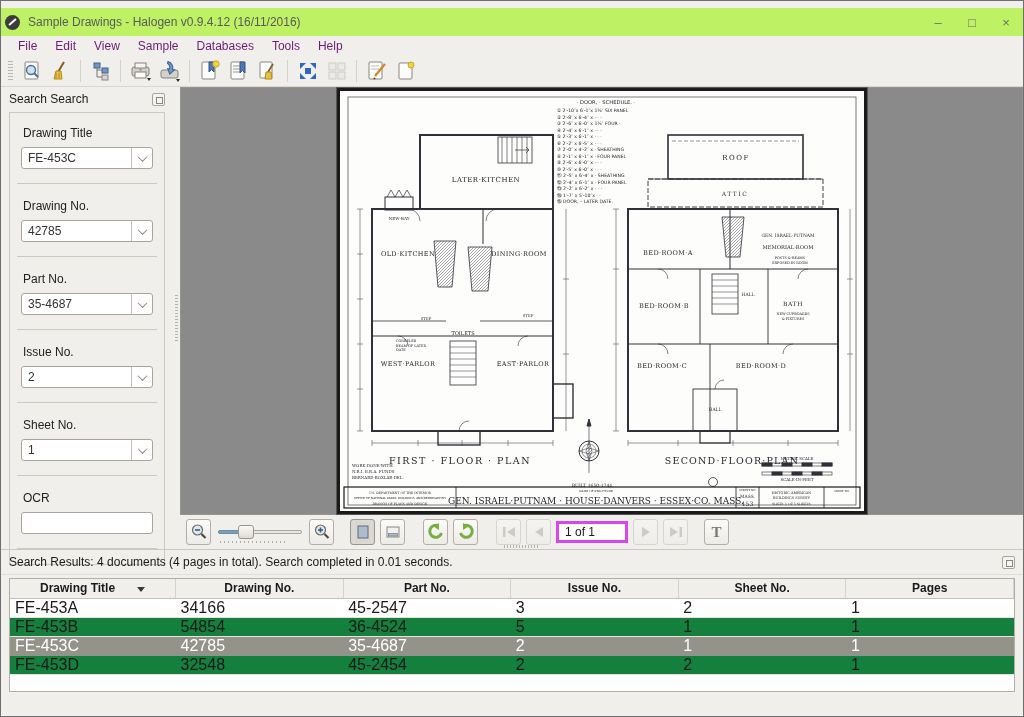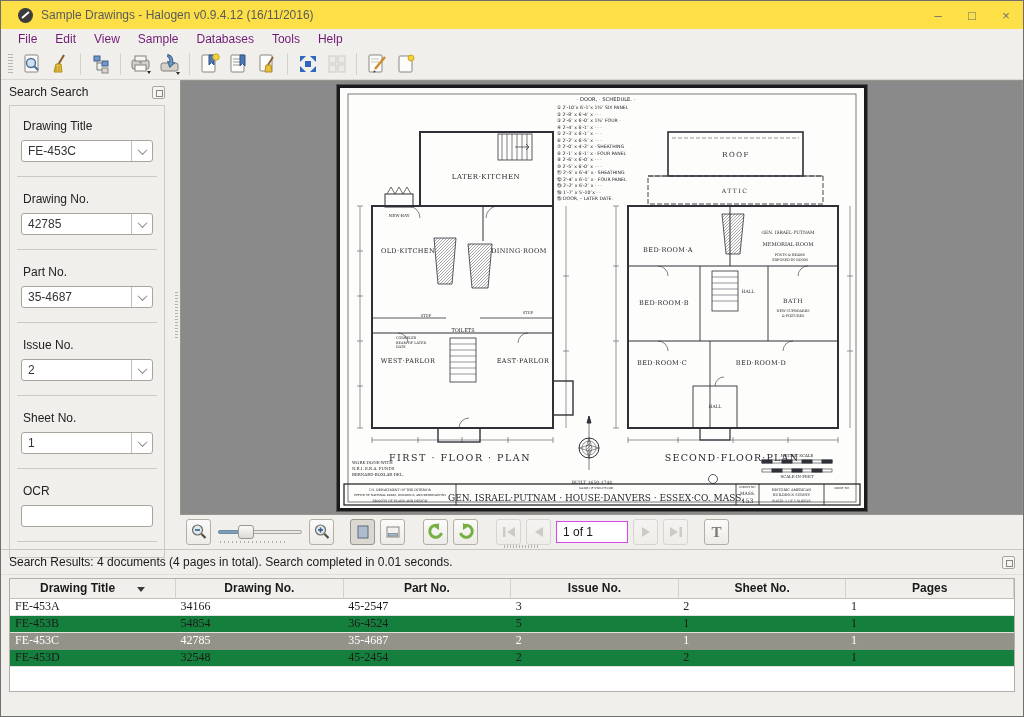--- a/index.html
+++ b/index.html
@@ -1,21 +1,21 @@
 <!DOCTYPE html>
 <html><head>
 <meta charset="utf-8">
 <style>
   html,body{margin:0;padding:0;background:#cfcfcf;}
   *{box-sizing:border-box;}
   .window{width:1024px;height:717px;background:#f0efec;border:1px solid #6f6f6f;
     font-family:"Liberation Sans",sans-serif;font-size:12px;color:#1a1a1a;
     display:flex;flex-direction:column;overflow:hidden;}
   
-  .titlebar{height:28px;display:flex;align-items:center;padding-left:17px;background:#fde047;flex:0 0 auto;}
+  .titlebar{height:28px;display:flex;align-items:center;padding-left:4px;background:#bef264;flex:0 0 auto;margin-top:7px;}
   .appicon{width:15px;height:15px;border-radius:50%;background:#3c3c3c;position:relative;margin-right:8px;flex:0 0 auto;}
   .appicon::after{content:"";position:absolute;left:3px;top:6px;width:9px;height:2px;background:#fff;transform:rotate(-40deg);}
   .title-text{color:#5a5a5a;flex:1;}
   .winbtn{width:34px;height:24px;display:flex;align-items:center;justify-content:center;color:#6e6e6e;font-size:13px;}
   
   .menubar{height:20px;display:flex;align-items:center;padding-left:8px;flex:0 0 auto;}
   .menu-item{padding:2px 9px;color:#701a75;}
   
   .toolbar{height:31px;display:flex;align-items:center;padding-left:3px;border-bottom:1px solid #dad7d2;flex:0 0 auto;}
   .tb-grip{width:5px;height:20px;margin:0 4px;background:repeating-linear-gradient(to bottom,#b9b6b0 0 1px,transparent 1px 3px);}
@@ -45,31 +45,31 @@
   
   .vctrl{height:34px;flex:0 0 auto;display:flex;align-items:center;gap:5px;padding-left:6px;position:relative;}
   .vbtn{min-width:25px;height:26px;border:1px solid #b3afa7;border-radius:3px;
     background:linear-gradient(#fcfbfa,#edebe7);display:flex;align-items:center;justify-content:center;}
   .vbtn.pressed{background:#dbd8d2;border-color:#9a968e;}
   .slider{width:84px;position:relative;height:22px;margin:0 2px;}
   .slider .groove{position:absolute;left:0;right:0;top:9px;height:4px;background:#e9e7e3;border:1px solid #aaa69e;border-radius:2px;}
   .slider .fill{position:absolute;left:0;top:9px;width:26px;height:4px;background:#7d9db8;border:1px solid #6d8ca6;border-radius:2px;}
   .slider .handle{position:absolute;left:20px;top:4px;width:16px;height:14px;background:linear-gradient(#fbfaf9,#dedbd5);border:1px solid #9a968e;border-radius:3px;}
   .slider .ticks{position:absolute;left:2px;right:14px;top:20px;height:2px;background:repeating-linear-gradient(to right,#b0ada6 0 1px,transparent 1px 4px);}
-  .pageinput{width:72px;height:22px;background:#fff;border:1px solid #d946ef;display:flex;align-items:center;padding-left:6px;}
+  .pageinput{width:72px;height:22px;background:#fff;border:3px solid #d946ef;display:flex;align-items:center;padding-left:6px;}
   .hsplit{position:absolute;bottom:1px;left:324px;width:36px;height:3px;background:repeating-linear-gradient(to right,#b5b2ac 0 1px,transparent 1px 3px);}
   
   .results{flex:0 0 auto;border-top:1px solid #cbc7c1;}
   .res-head{height:25px;display:flex;align-items:center;padding:0 8px;border-bottom:1px solid #e2dfda;}
   .res-head .txt{flex:1;}
   .tablewrap{margin:3px 8px 0 8px;height:114px;background:#fff;border:1px solid #b3afa7;overflow:hidden;}
   table{border-collapse:collapse;width:100%;table-layout:fixed;}
   th{height:19px;background:#f0efec;border-right:1px solid #d5d2cc;border-bottom:1px solid #c4c0ba;
      font-weight:bold;font-size:12px;padding:0;position:relative;}
-  td{height:17px;border-bottom:1px solid #e4e2dd;padding:0 0 0 5px;font-size:12px;font-family:Liberation Serif, serif;}
+  td{height:17px;border-bottom:1px solid #e4e2dd;padding:0 0 0 5px;font-size:16px;}
   tr.alt td{background:#15803d;}
   tr.selected td{background:#94938a;color:#fff;border-bottom-color:#94938a;}
   .sort-tri{display:inline-block;width:0;height:0;border-left:4px solid transparent;border-right:4px solid transparent;
     border-top:5px solid #3a3a3a;margin-left:22px;vertical-align:middle;}
   .bottomstrip{height:24px;flex:0 0 auto;}
   
   text{fill:#26262e;}
 </style>
 </head>
 <body>

